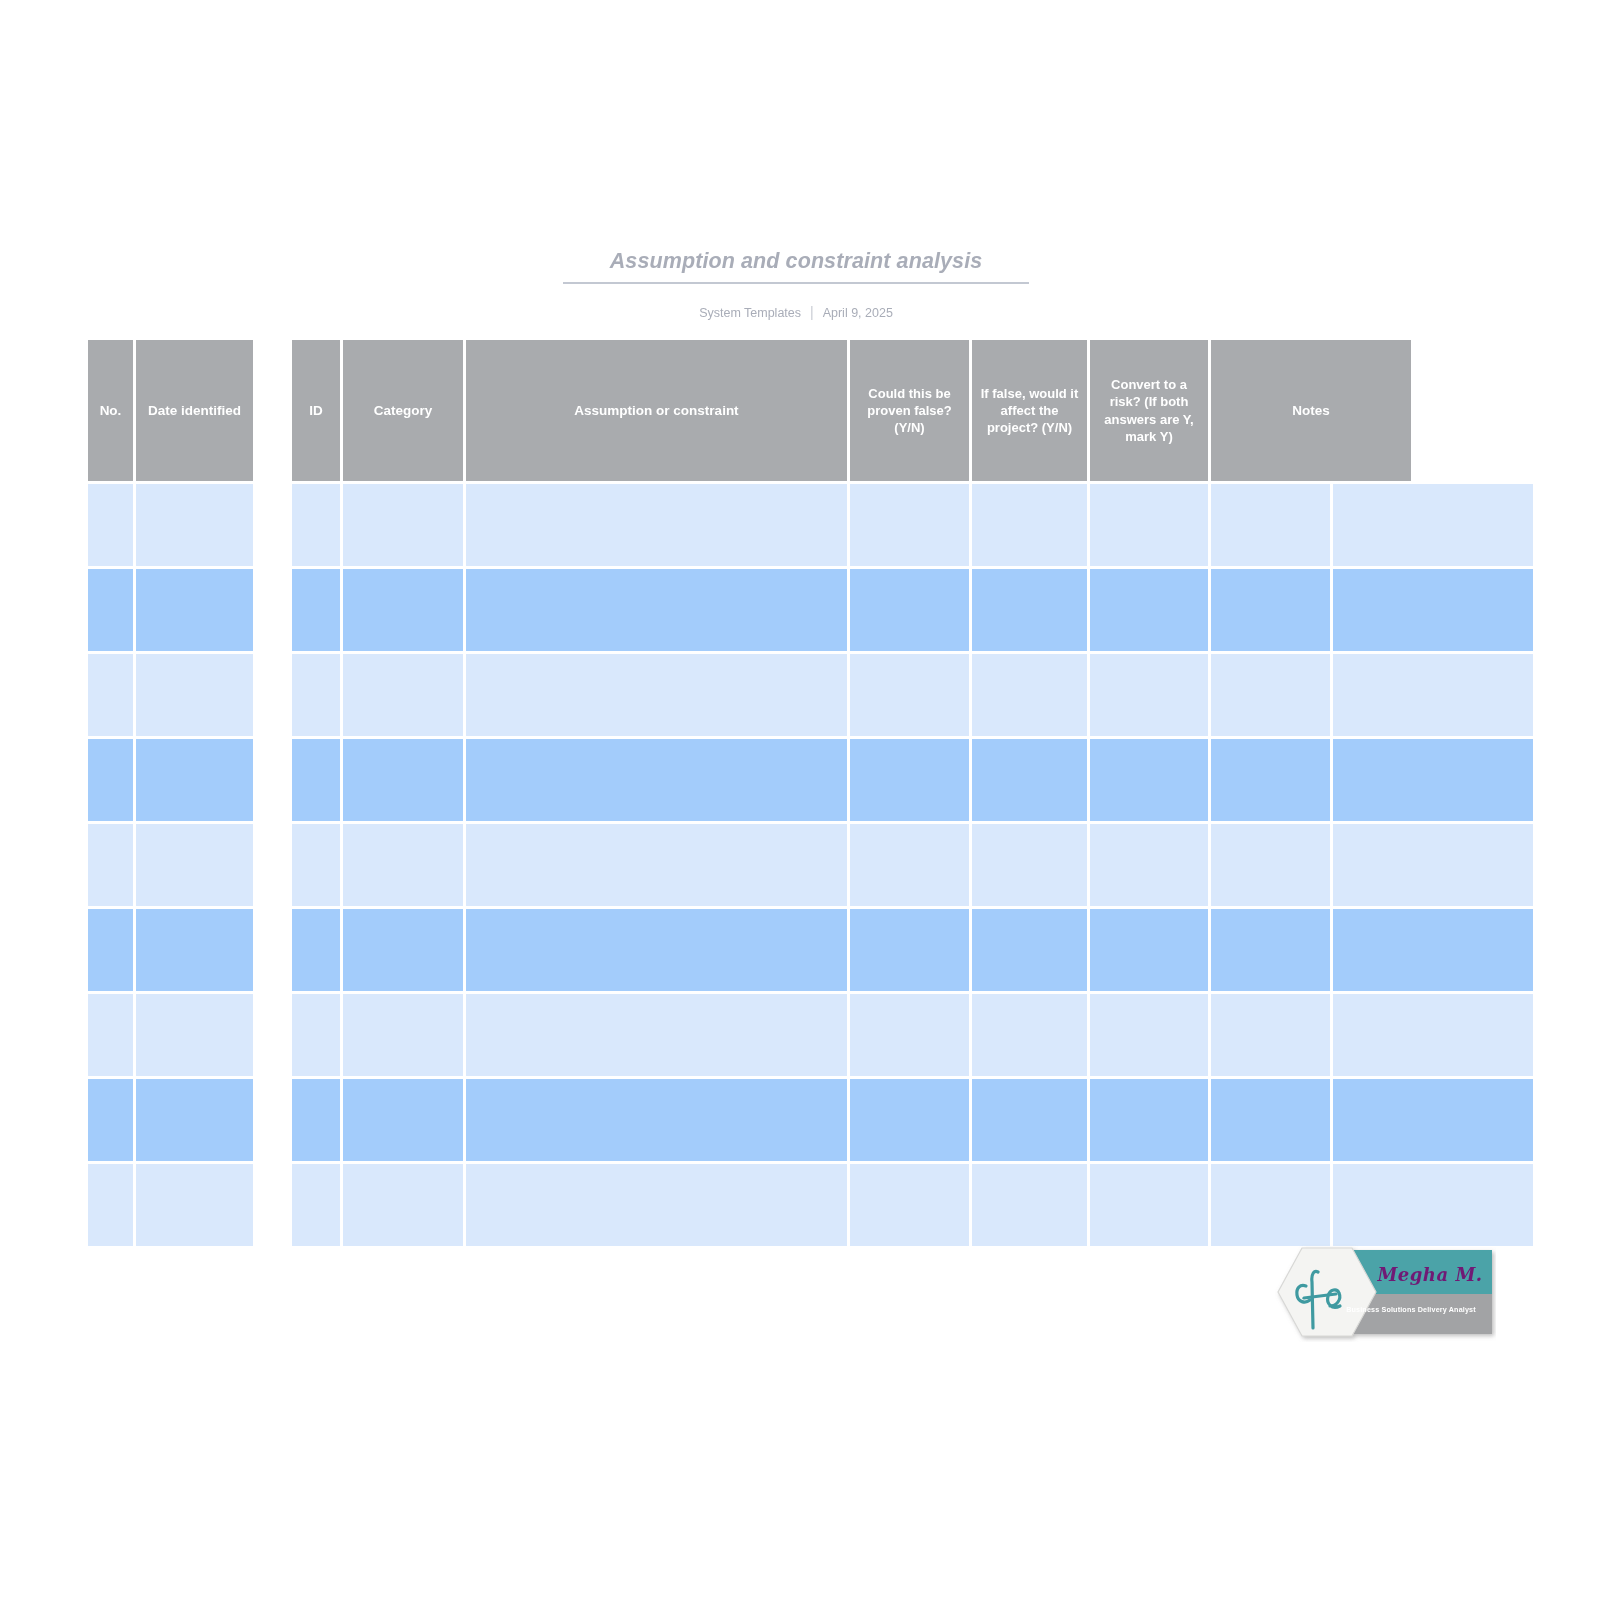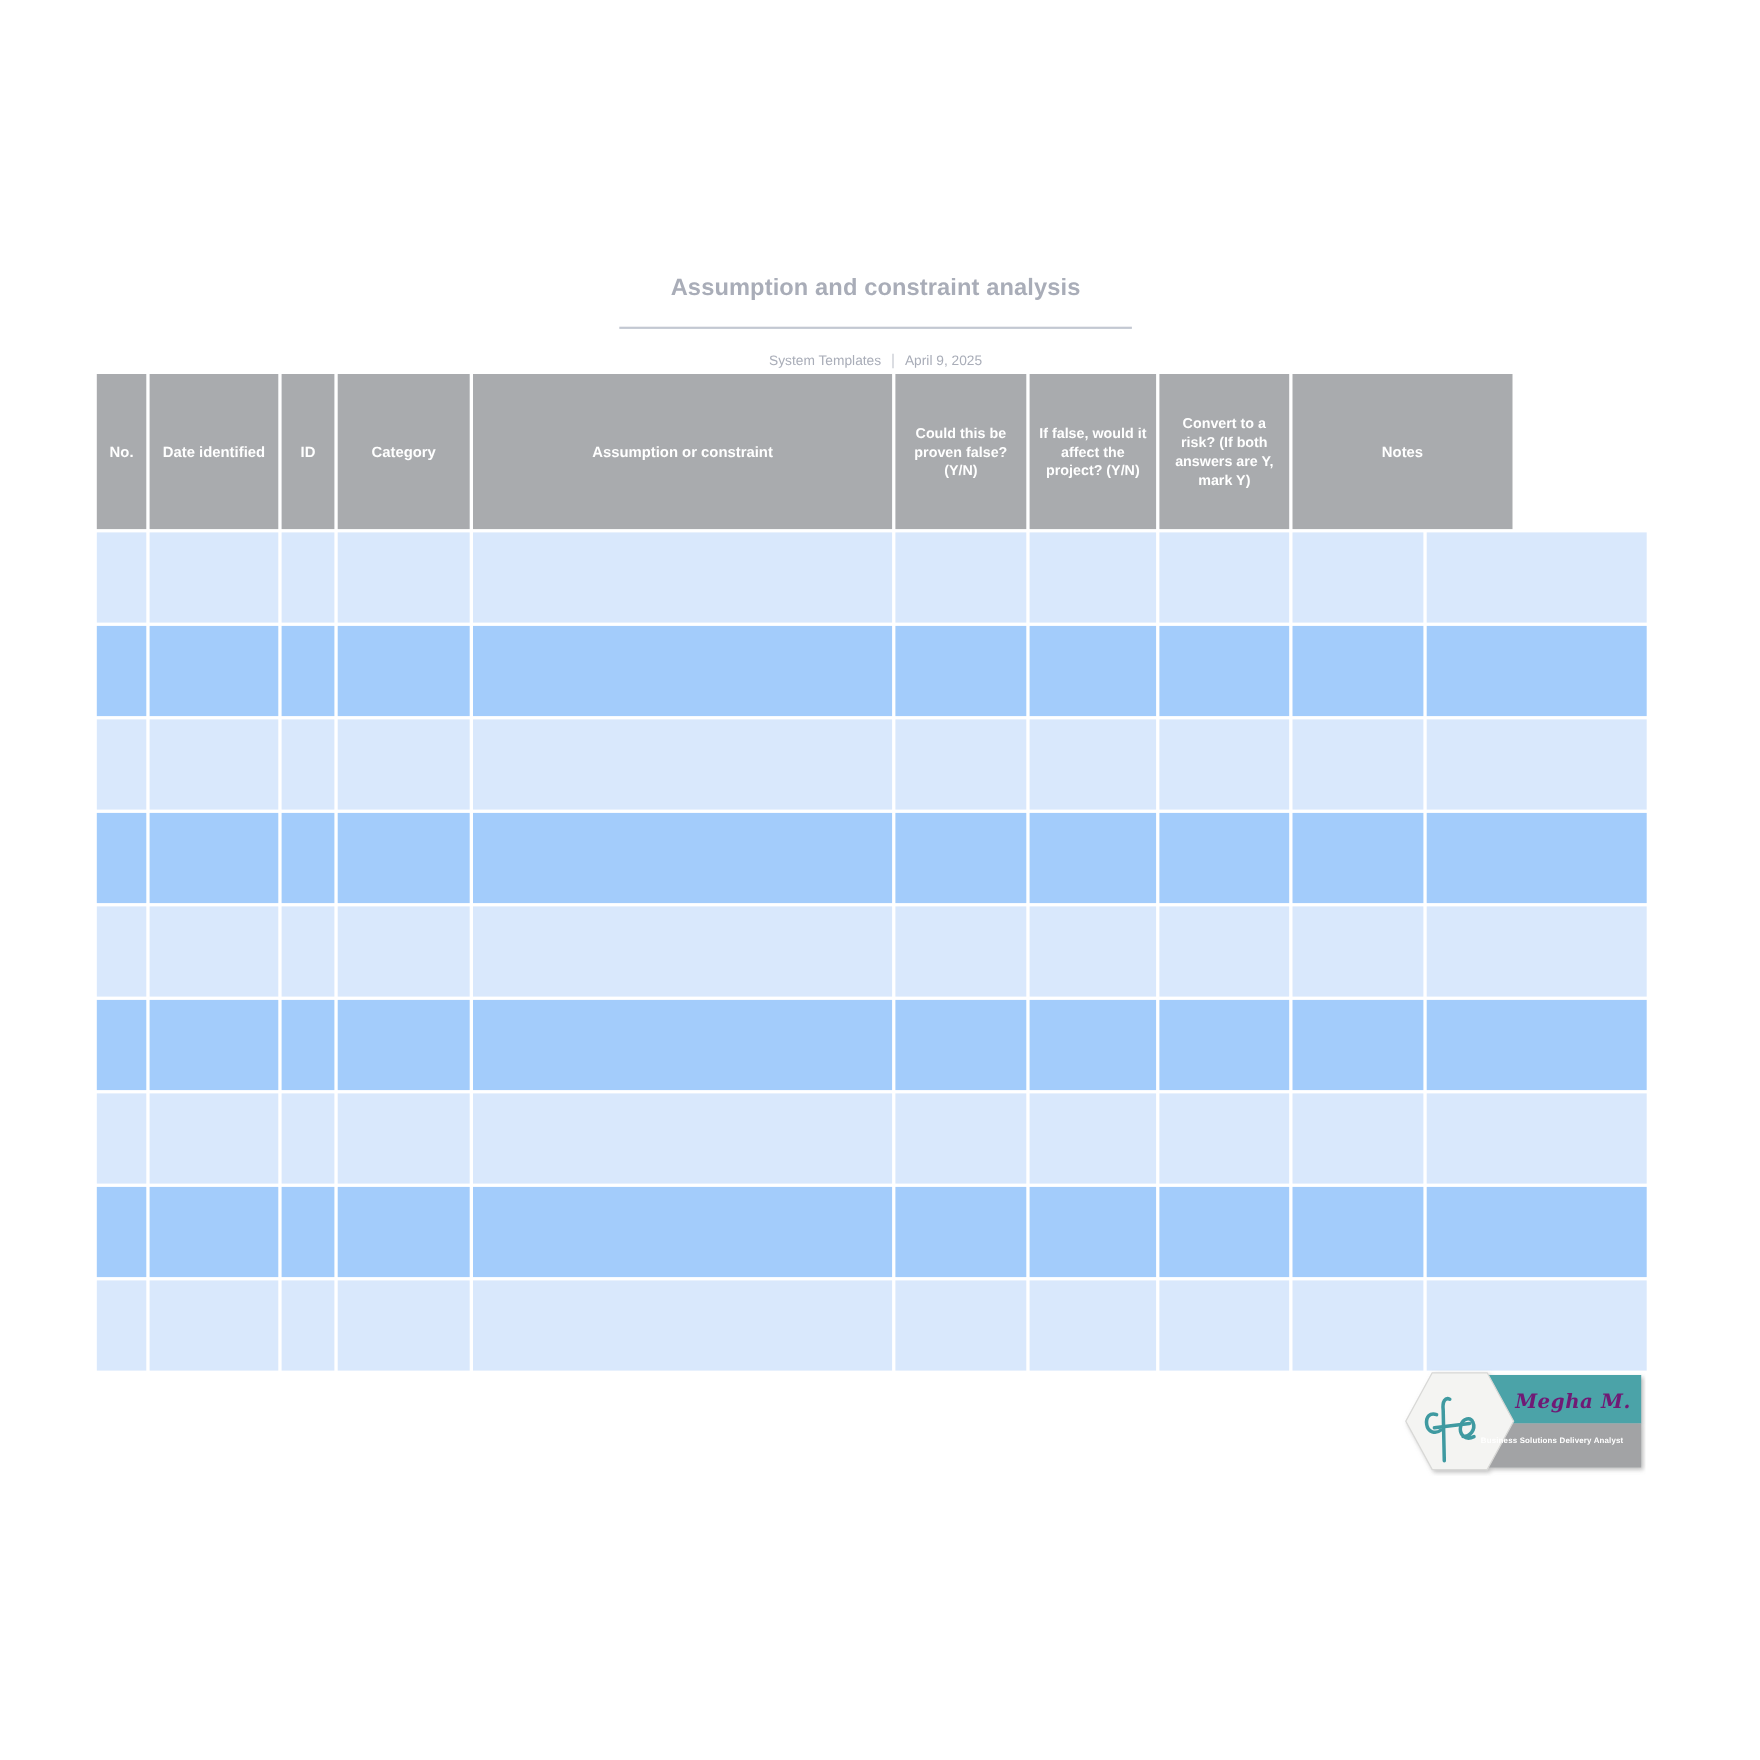--- a/index.html
+++ b/index.html
@@ -22,22 +22,23 @@
     top: 248px;
     width: 466px;
     text-align: center;
   }
   #doc-title {
     font-size: 21.5px;
     font-weight: bold;
     color: #a9adb8;
     letter-spacing: 0.1px;
     line-height: 1.25;
-    padding-bottom: 22px;
+    padding-bottom: 7px;
     white-space: nowrap;
+    font-style: italic;
   }
   #title-rule {
     height: 2px;
     background: #c3c8d2;
     width: 100%;
   }
   #subtitle-row {
     margin-top: 22px;
     font-size: 12.5px;
     color: #a9adb8;
@@ -68,21 +69,21 @@
     gap: 3px;
     margin-bottom: 3px;
   }
   .cell {
     box-sizing: border-box;
     flex: 0 0 auto;
   }
   
   .c0  { width: 45px;  }
   .c1  { width: 117px; }
-  .c2  { width: 48px;  }
+  .c2  { width: 48px; margin-left: 36px;  }
   .c3  { width: 120px; }
   .c4  { width: 381px; }
   .c5  { width: 119px; }
   .c6  { width: 115px; }
   .c7  { width: 118px; }
   .c8  { width: 119px; }
   .c9  { width: 200px; }
 
   #header-row .cell {
     background: #a9abae;

